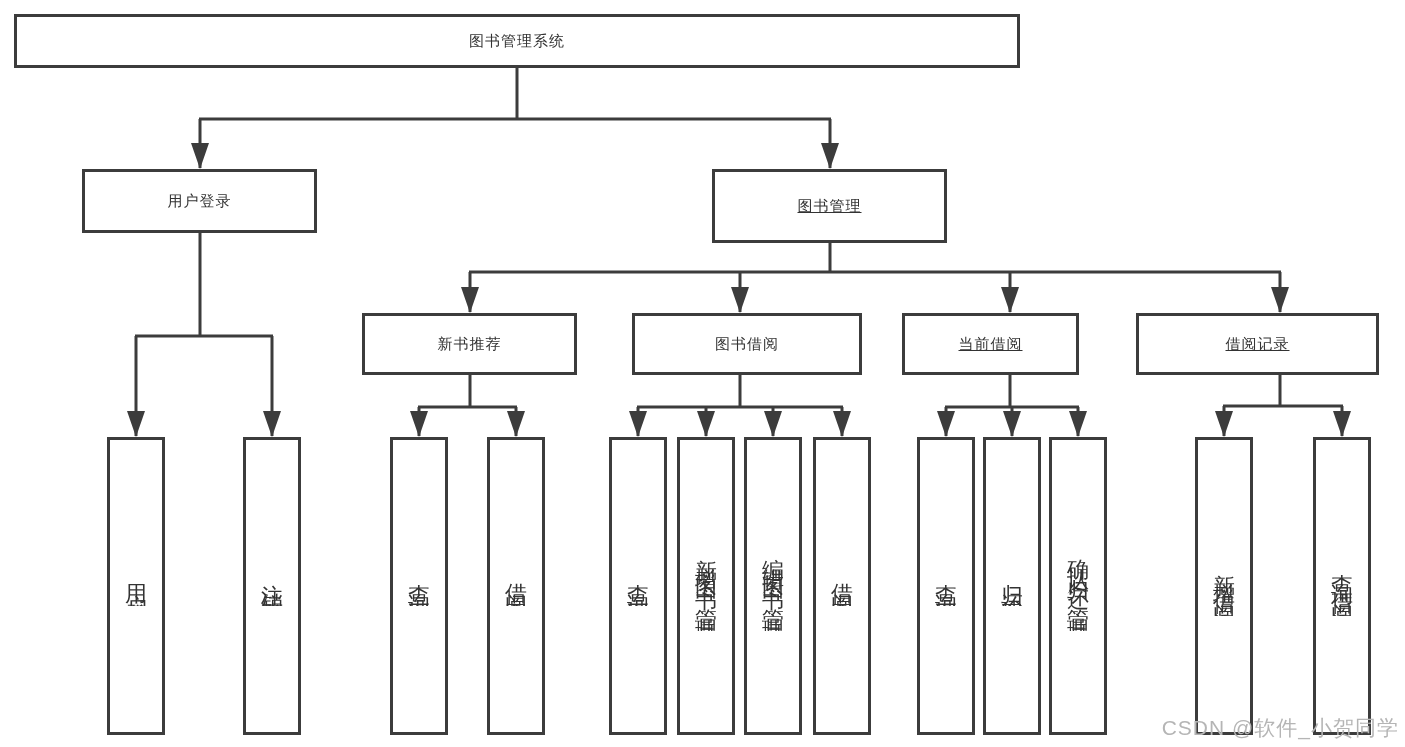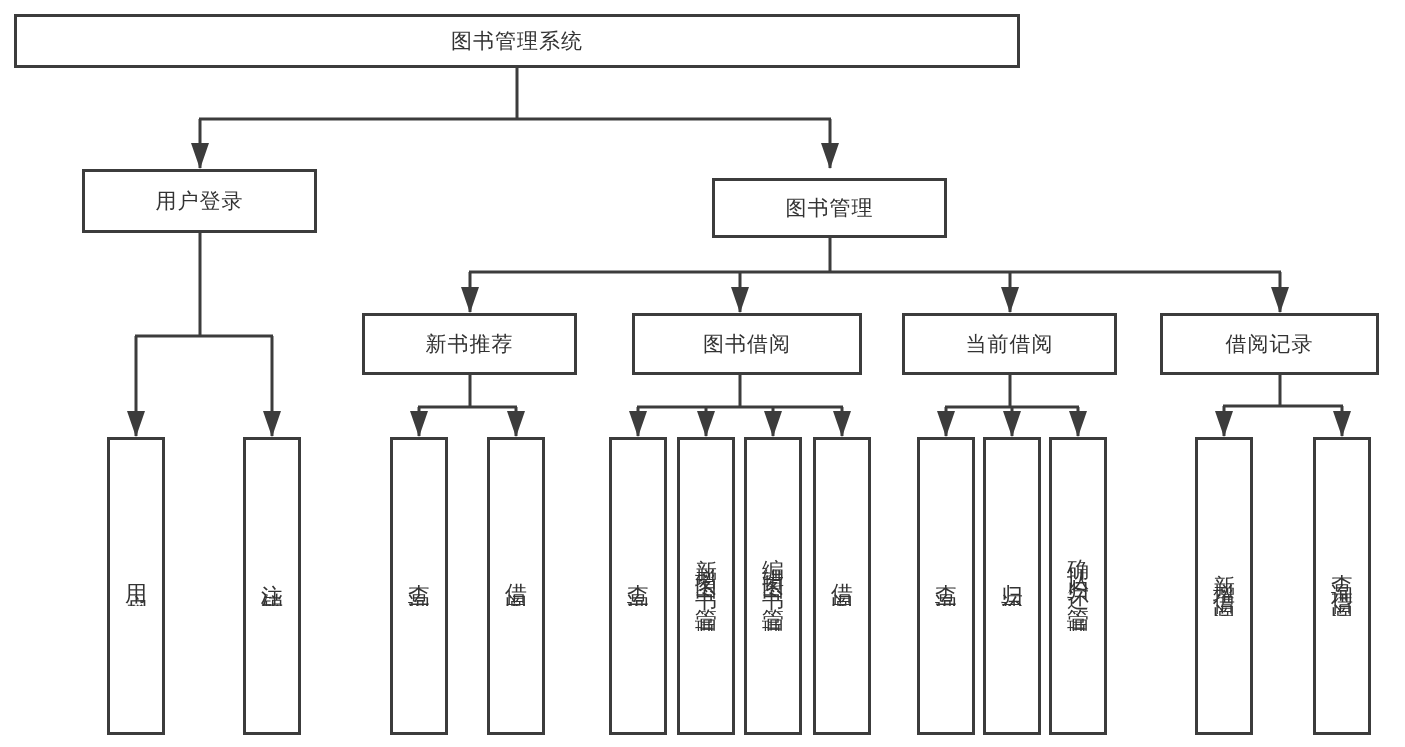--- a/index.html
+++ b/index.html
@@ -21,21 +21,21 @@
     position: absolute;
     box-sizing: border-box;
     border: 3px solid #3c3c3c;
     background: #ffffff;
     display: flex;
     align-items: center;
     justify-content: center;
     color: #333333;
     z-index: 2;
   }
-  .h-node { font-size: 21px; letter-spacing: 1px; }
+  .h-node { font-size: 15px; letter-spacing: 1px; }
   .v-node span {
     writing-mode: vertical-rl;
     text-orientation: mixed;
     font-size: 22px;
     line-height: 1;
     letter-spacing: 10px;
     white-space: nowrap;
     max-height: 288px;
     overflow: hidden;
   }
@@ -88,34 +88,34 @@
     </g>
   </svg>
 
   <div class="node h-node" style="left:14px; top:14px; width:1006px; height:54px;">
     <span>图书管理系统</span>
   </div>
 
   <div class="node h-node" style="left:82px; top:169px; width:235px; height:64px;">
     <span>用户登录</span>
   </div>
-  <div class="node h-node" style="left:712px; top:178px; width:235px; height:60px;">
+  <div class="node h-node" style="left:712px; top:169px; width:235px; height:74px;text-decoration:underline;">
     <span>图书管理</span>
   </div>
 
   <div class="node h-node" style="left:362px; top:313px; width:215px; height:62px;font-family:Liberation Serif, serif;">
     <span>新书推荐</span>
   </div>
   <div class="node h-node" style="left:632px; top:313px; width:230px; height:62px;">
     <span>图书借阅</span>
   </div>
-  <div class="node h-node" style="left:902px; top:313px; width:215px; height:62px;">
+  <div class="node h-node" style="left:902px; top:313px; width:177px; height:62px;text-decoration:underline;">
     <span>当前借阅</span>
   </div>
-  <div class="node h-node" style="left:1160px; top:313px; width:219px; height:62px;">
+  <div class="node h-node" style="left:1136px; top:313px; width:243px; height:62px;text-decoration:underline;">
     <span>借阅记录</span>
   </div>
 
   <div class="node v-node" style="left:107px; top:437px; width:58px; height:298px;">
     <span>用户登录</span>
   </div>
   <div class="node v-node" style="left:243px; top:437px; width:58px; height:298px;">
     <span>注销登录</span>
   </div>
 
@@ -149,14 +149,15 @@
     <span>确认归还（管理员）</span>
   </div>
 
   <div class="node v-node" style="left:1195px; top:437px; width:58px; height:298px;">
     <span>新增借阅记录</span>
   </div>
   <div class="node v-node" style="left:1313px; top:437px; width:58px; height:298px;">
     <span>查询借阅记录</span>
   </div>
 
+  <div class="watermark">CSDN @软件_小贺同学</div>
 
 </div>
 
 </body></html>

